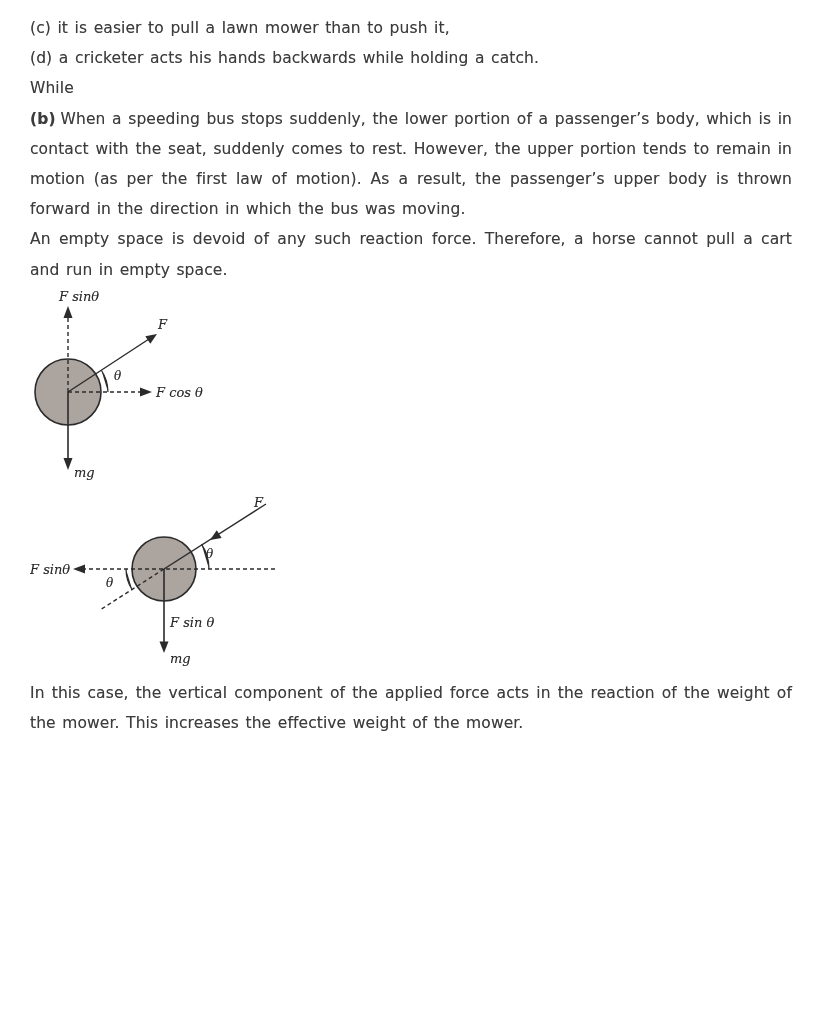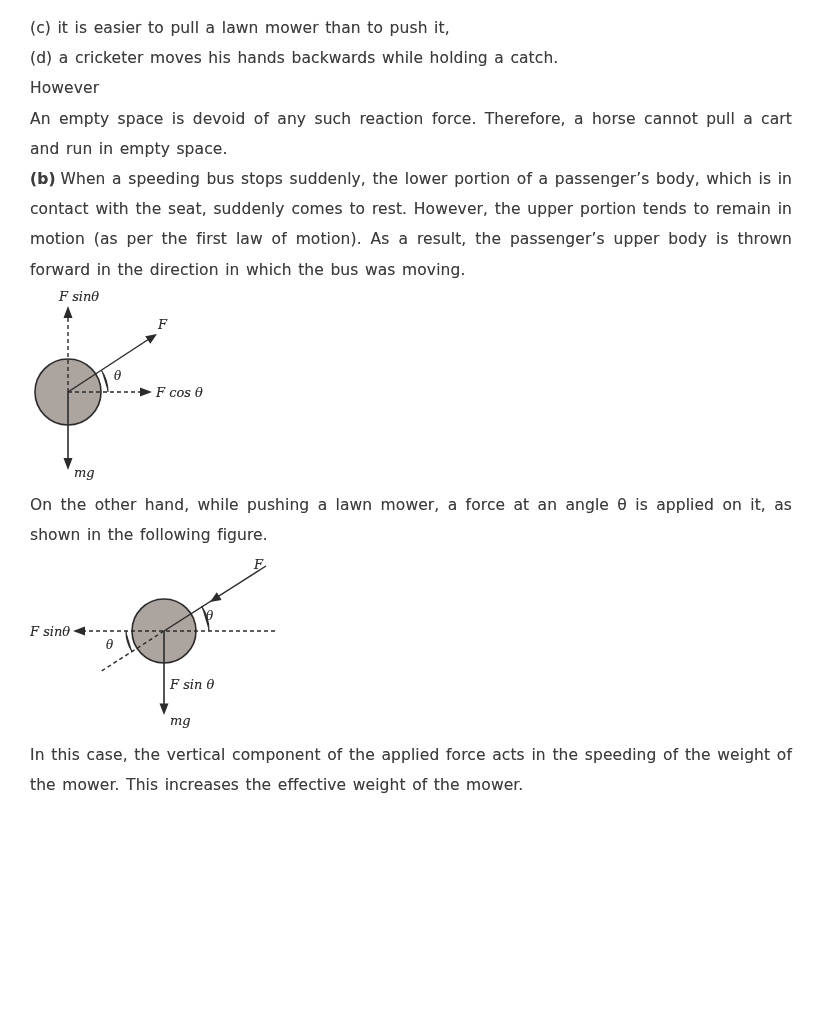--- a/index.html
+++ b/index.html
@@ -42,28 +42,28 @@
   }
   .fig .theta { font-size: 12px; }
 </style>
 </head>
 <body>
 
 <div class="page">
 
   <p class="para"><span class="plabel"></span><span>(c) it is easier to pull a lawn mower than to push it,</span></p>
 
-  <p class="para"><span class="plabel"></span><span>(d) a cricketer moves his hands backwards while holding a catch.</span></p>
+  <p class="para"><span class="plabel"></span><span>(d) a cricketer acts his hands backwards while holding a catch.</span></p>
 
-  <p class="para"><span class="plabel"></span><span>However</span></p>
+  <p class="para"><span class="plabel"></span><span>While</span></p>
 
 
+  <p class="para"><span class="plabel">(b)</span><span>When a speeding bus stops suddenly, the lower portion of a passenger’s body, which is in contact with the seat, suddenly comes to rest. However, the upper portion tends to remain in motion (as per the first law of motion). As a result, the passenger’s upper body is thrown forward in the direction in which the bus was moving.</span></p>
+
   <p class="para"><span class="plabel"></span><span>An empty space is devoid of any such reaction force. Therefore, a horse cannot pull a cart and run in empty space.</span></p>
-
-  <p class="para"><span class="plabel">(b)</span><span>When a speeding bus stops suddenly, the lower portion of a passenger’s body, which is in contact with the seat, suddenly comes to rest. However, the upper portion tends to remain in motion (as per the first law of motion). As a result, the passenger’s upper body is thrown forward in the direction in which the bus was moving.</span></p>
 
 
   <svg class="fig" width="210" height="201" viewBox="0 0 210 201" xmlns="http://www.w3.org/2000/svg">
     <g stroke-width="1.4" fill="none" stroke="#2b2b2b">
       <g fill="#2b2b2b">
         <circle cx="38" cy="105" r="33" stroke-width="1.6" fill="#aba49f"></circle>
 
         <line x1="38" y1="105" x2="38" y2="30" stroke-dasharray="4 3"></line>
         <polygon points="38,19 33.5,31 42.5,31" stroke="none"></polygon>
         <text x="29" y="14">F sinθ</text>
@@ -80,21 +80,20 @@
         <text x="126" y="110">F cos θ</text>
 
         <line x1="38" y1="105" x2="38" y2="172" stroke-width="1.6"></line>
         <polygon points="38,183 33.5,171 42.5,171" stroke="none"></polygon>
         <text x="44" y="190">mg</text>
       </g>
     </g>
   </svg>
 
 
-  <p class="para"><span class="plabel"></span><span>On the other hand, while pushing a lawn mower, a force at an angle θ is applied on it, as shown in the following figure.</span></p>
 
   <svg class="fig" style="margin-top:6px; margin-bottom:2px;" width="262" height="182" viewBox="0 0 262 182" xmlns="http://www.w3.org/2000/svg">
     <g stroke-width="1.4" fill="none" stroke="#2b2b2b">
       <g fill="#2b2b2b">
         <circle cx="134" cy="75" r="32" stroke-width="1.6" fill="#aba49f"></circle>
 
         <line x1="236" y1="10" x2="134" y2="75"></line>
         <polygon points="180,46 186.8,36.3 191.6,43.9" stroke="none"></polygon>
         <text x="224" y="13">F</text>
 
@@ -111,15 +110,15 @@
         <text class="theta" x="76" y="93">θ</text>
 
         <line x1="134" y1="75" x2="134" y2="148" stroke-width="1.6"></line>
         <polygon points="134,159 129.5,147.5 138.5,147.5" stroke="none"></polygon>
         <text x="140" y="133">F sin θ</text>
         <text x="140" y="169">mg</text>
       </g>
     </g>
   </svg>
 
-  <p class="para"><span class="plabel"></span><span>In this case, the vertical component of the applied force acts in the speeding of the weight of the mower. This increases the effective weight of the mower.</span></p>
+  <p class="para"><span class="plabel"></span><span>In this case, the vertical component of the applied force acts in the reaction of the weight of the mower. This increases the effective weight of the mower.</span></p>
 
 </div>
 
 </body></html>

